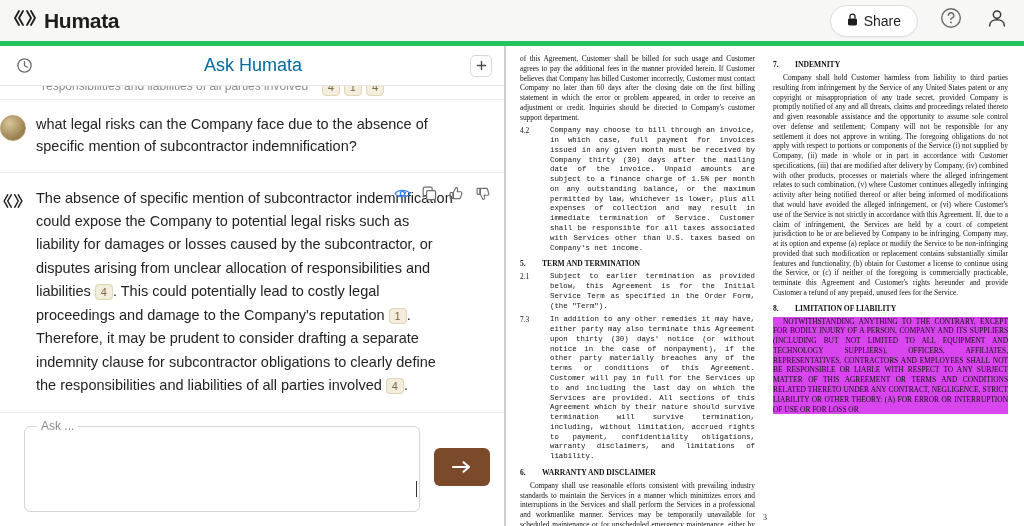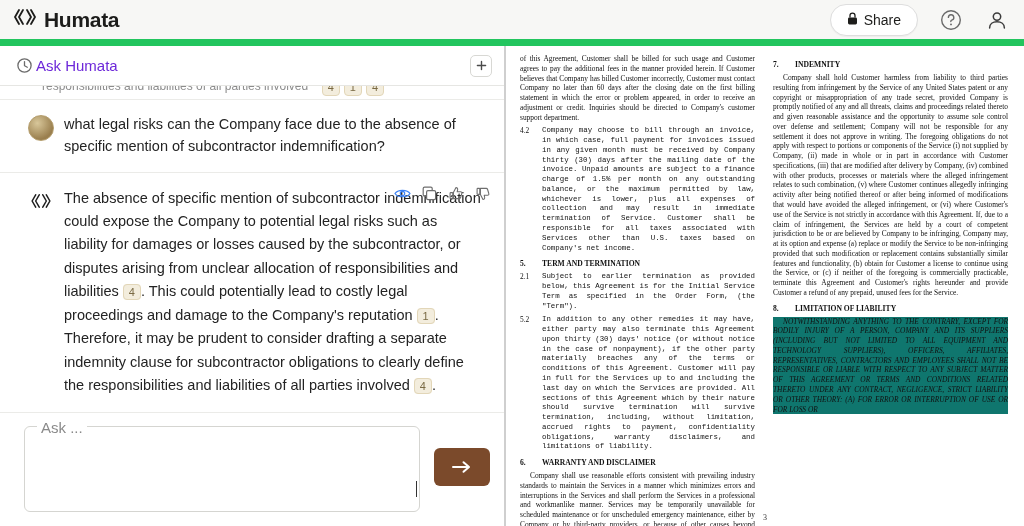--- a/index.html
+++ b/index.html
@@ -13,35 +13,35 @@
   .app {
     width: 1024px; height: 526px;
     display: flex; flex-direction: column;
     position: relative;
   }
 
   
   .topbar {
     height: 46px;
     background: #f7f7f5;
-    border-bottom: 7px solid #22c55e;
+    border-bottom: 5px solid #22c55e;
     display: flex; align-items: center;
     padding: 0 14px;
     flex: 0 0 46px;
   }
   .brand { display: flex; align-items: center; gap: 8px; }
   .brand-mark {
     font-size: 19px; color: #2b2b2b; font-weight: 700;
     letter-spacing: -0.5px;
   }
   .brand-name {
     font-size: 21px; font-weight: 700; color: #1d1d1b;
     letter-spacing: -0.3px;
   }
-  .topbar-right { margin-left: auto; display: flex; align-items: center; gap: 20px; }
+  .topbar-right { margin-left: auto; display: flex; gap: 20px; }
   .share-btn {
     display: flex; align-items: center; gap: 6px;
     background: #ffffff; border: 1px solid #dedede;
     border-radius: 18px; height: 32px; padding: 0 16px;
     font-size: 14px; color: #1d1d1b; cursor: pointer;
     box-shadow: 0 1px 1px rgba(0,0,0,0.04);
   }
   .circle-icon {
     width: 26px; height: 26px; border-radius: 50%;
     display: flex; align-items: center; justify-content: center;
@@ -74,22 +74,22 @@
   
   .chat-header {
     height: 40px;
     flex: 0 0 40px;
     border-bottom: 1px solid #e6e6e3;
     display: flex; align-items: center;
     padding: 0 12px;
     background: #fff;
   }
   .chat-title {
-    flex: 1 1 auto; text-align: left;
-    font-size: 15px; color: #6d28d9; font-weight: 400;
+    flex: 1 1 auto; text-align: center;
+    font-size: 18px; color: #0369a1; font-weight: 400;
   }
   .icon-btn {
     width: 24px; height: 24px;
     display: flex; align-items: center; justify-content: center;
     color: #6b6b6b; cursor: pointer;
     border-radius: 4px;
   }
   .icon-btn.boxed {
     border: 1px solid #d8d8d4; border-radius: 5px;
     width: 22px; height: 22px; color: #4a4a4a;
@@ -117,21 +117,21 @@
     border-radius: 4px; font-size: 11px; color: #7a6a44;
     padding: 1px 5px; line-height: 14px;
   }
   .clip-text {
     position: absolute; left: 42px; top: -7px;
     font-size: 12px; color: #8c8c8c; white-space: nowrap;
   }
 
   .msg {
     display: flex;
-    padding: 14px 16px 14px 28px;
+    padding: 14px 16px 14px 0;
     gap: 10px;
     border-bottom: 1px solid #ebebe8;
     position: relative;
   }
   .msg.user { background: #ffffff; }
   .msg.assistant { background: #ffffff; }
 
   .av {
     width: 26px; height: 26px; border-radius: 50%;
     flex: 0 0 26px;
@@ -186,21 +186,21 @@
     flex: 1 1 auto;
     border: 1px solid #d5d5d1;
     border-radius: 6px;
     min-height: 86px;
     padding: 14px 14px 10px 16px;
     background: #fff;
   }
   .composer-label {
     position: absolute; top: -8px; left: 12px;
     background: #fff; padding: 0 4px;
-    font-size: 15px; color: #8a8a8a;
+    font-size: 12px; color: #8a8a8a;
   }
   .composer-text {
     font-size: 14.5px; line-height: 1.45; color: #232323;
     white-space: pre-wrap;
   }
   .caret {
     display: inline-block; width: 1px; height: 16px;
     background: #333; vertical-align: -3px; margin-left: 1px;
   }
   .send-btn {
@@ -227,24 +227,24 @@
     text-align: justify;
     overflow: hidden;
   }
   .doc-col p { margin: 0 0 4px 0; }
   .sec-head {
     display: flex; gap: 10px; margin: 6px 0 3px 0;
     font-weight: 700; font-size: 7.6px;
     text-transform: uppercase;
   }
   .sec-num { width: 12px; flex: 0 0 12px; }
-  .clause { display: flex; gap: 6px; margin-bottom: 4px; }
+  .clause { display: flex; gap: 14px; margin-bottom: 4px; }
   .clause-num { width: 16px; flex: 0 0 16px; }
   .clause-body { flex: 1 1 auto; text-align: justify; font-family: Liberation Mono, monospace; }
-  .hl { background: #0f766e; font-style: italic; }
+  .hl { background: #d946ef; }
   .page-num {
     position: absolute; bottom: 4px; left: 50%;
     transform: translateX(-50%);
     font-size: 8px; color: #333;
     font-family: "Liberation Serif", serif;
   }
 </style>
 </head>
 <body>
 
@@ -399,21 +399,21 @@
             <span class="sec-num">5.</span>
             <span>TERM AND TERMINATION</span>
           </div>
 
           <div class="clause">
             <span class="clause-num">2.1</span>
             <span class="clause-body">Subject to earlier termination as provided below, this Agreement is for the Initial Service Term as specified in the Order Form, (the "Term").</span>
           </div>
 
           <div class="clause">
-            <span class="clause-num">5.2</span>
+            <span class="clause-num">7.3</span>
             <span class="clause-body">In addition to any other remedies it may have, either party may also terminate this Agreement upon thirty (30) days' notice (or without notice in the case of nonpayment), if the other party materially breaches any of the terms or conditions of this Agreement. Customer will pay in full for the Services up to and including the last day on which the Services are provided. All sections of this Agreement which by their nature should survive termination will survive termination, including, without limitation, accrued rights to payment, confidentiality obligations, warranty disclaimers, and limitations of liability.</span>
           </div>
 
           <div class="sec-head">
             <span class="sec-num">6.</span>
             <span>WARRANTY AND DISCLAIMER</span>
           </div>
 
           <p style="text-indent:10px;">Company shall use reasonable efforts consistent with prevailing industry standards to maintain the Services in a manner which minimizes errors and interruptions in the Services and shall perform the Services in a professional and workmanlike manner. Services may be temporarily unavailable for scheduled maintenance or for unscheduled emergency maintenance, either by Company or by third-party providers, or because of other causes beyond Company's reasonable control, but Company shall use reasonable efforts to provide advance notice in writing or by e-mail of any scheduled service disruption. HOWEVER, COMPANY DOES NOT WARRANT THAT THE SERVICES</p>
         </div>

